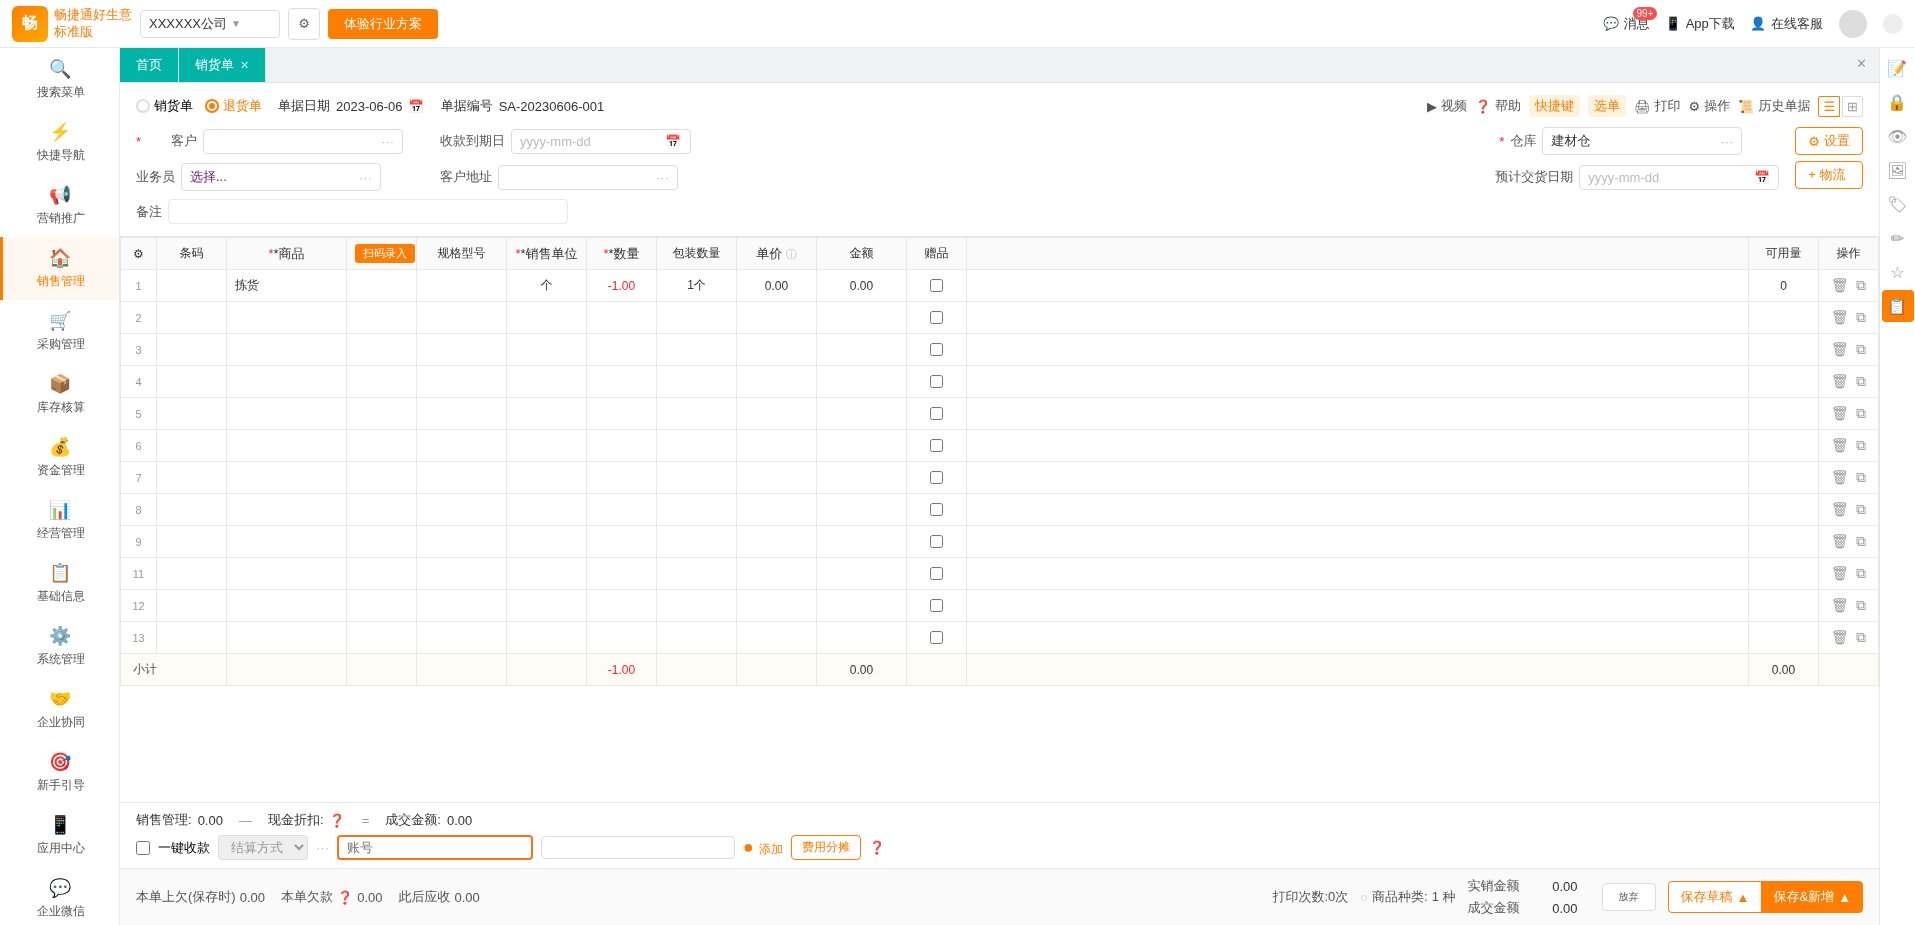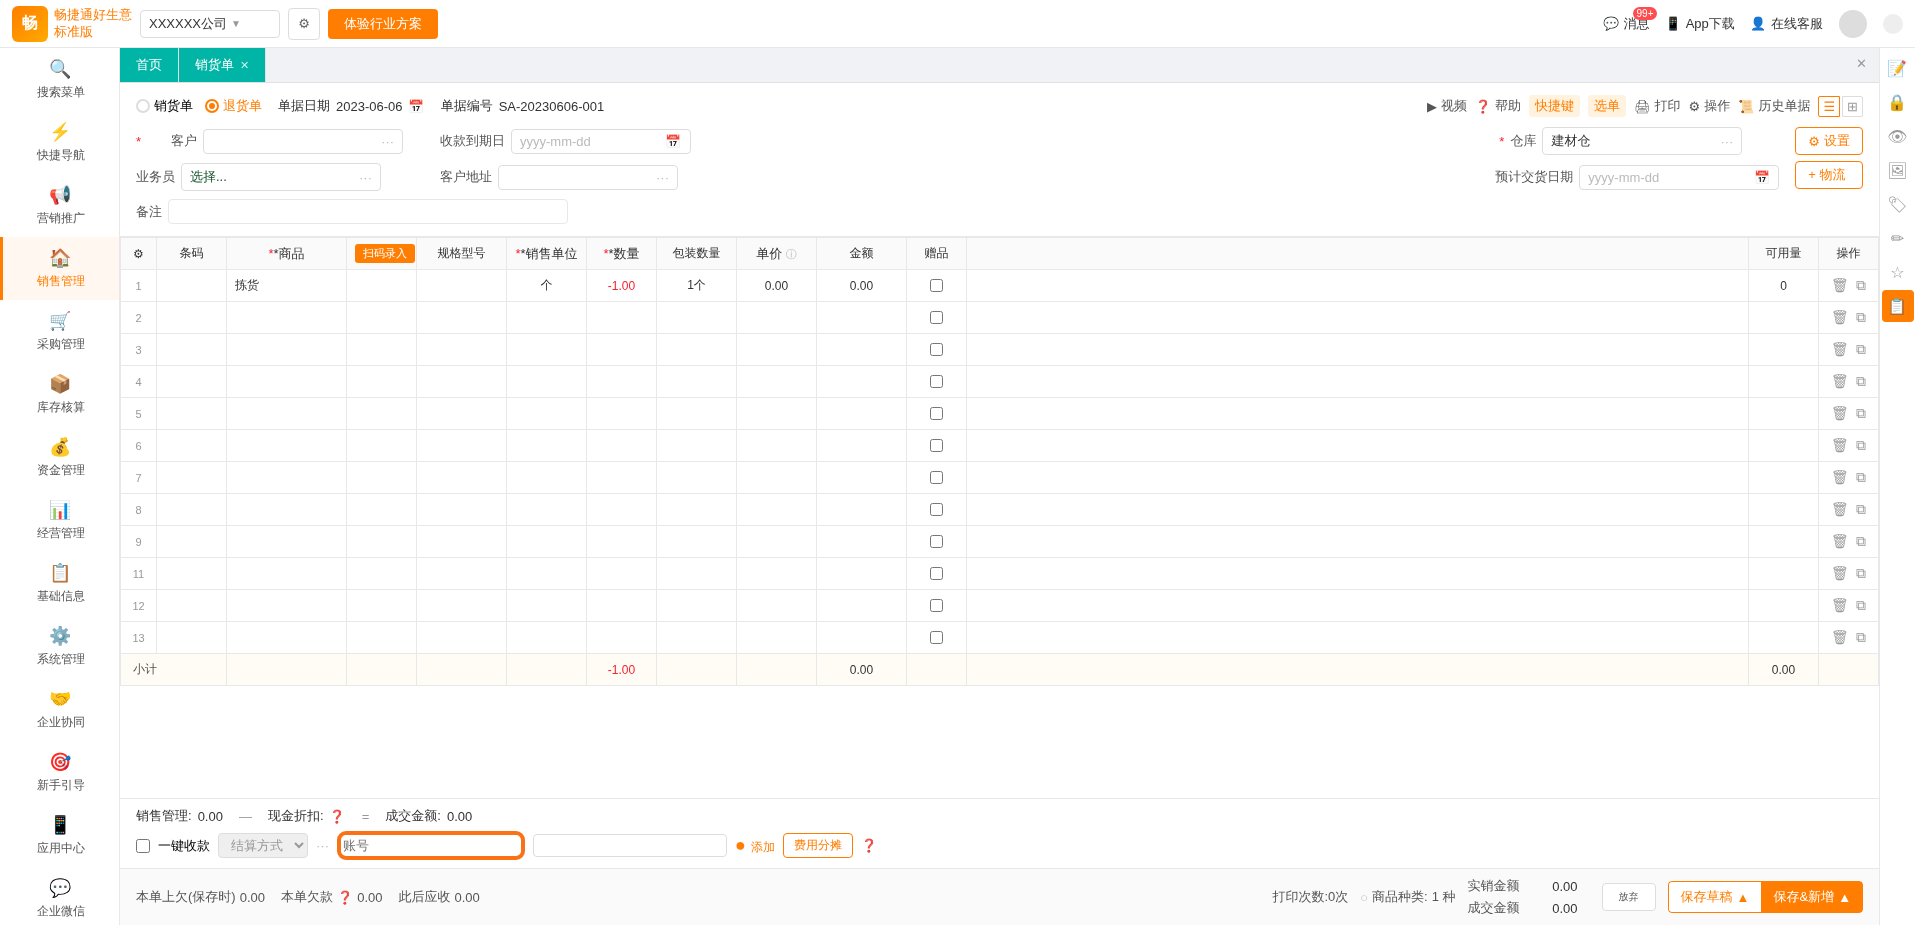--- a/index.html
+++ b/index.html
@@ -85,21 +85,21 @@
     
     .bottom-bar { background: #fff; border-top: 1px solid #e8e8e8; padding: 8px 16px; flex-shrink: 0; }
     .summary-row { display: flex; align-items: center; gap: 16px; margin-bottom: 6px; }
     .summary-item { display: flex; align-items: center; gap: 6px; color: #333; font-size: 13px; }
     .summary-value { color: #333; font-weight: 500; }
     .dash { color: #999; }
     .equals { color: #999; }
     .payment-row { display: flex; align-items: center; gap: 8px; }
     .checkbox-small { width: 14px; height: 14px; border: 1px solid #ddd; border-radius: 2px; cursor: pointer; }
     .pay-select { border: 1px solid #ddd; border-radius: 4px; padding: 3px 8px; color: #999; min-width: 80px; }
-    .account-input { border: 4px solid #f97316; border-radius: 9px; padding: 3px 2px; color: #999; min-width: 80px; }
+    .account-input { border: 2px solid #f97316; border-radius: 4px; padding: 3px 8px; color: #999; min-width: 80px; }
     .amount-input { border: 1px solid #ddd; border-radius: 4px; padding: 3px 8px; color: #999; min-width: 60px; }
     .add-btn { color: #ff7d00; cursor: pointer; font-size: 18px; }
     .expense-btn { border: 1px solid #ff7d00; color: #ff7d00; background: #fff; border-radius: 4px; padding: 3px 10px; cursor: pointer; font-size: 12px; }
     .help-icon { color: #bbb; cursor: pointer; }
 
     
     .footer-bar { background: #fafafa; border-top: 1px solid #e8e8e8; padding: 8px 16px; display: flex; align-items: center; flex-shrink: 0; }
     .footer-left { display: flex; align-items: center; gap: 16px; color: #555; font-size: 12px; }
     .footer-info { display: flex; align-items: center; gap: 4px; }
     .footer-right { margin-left: auto; display: flex; align-items: center; gap: 12px; }
@@ -318,21 +318,21 @@
                 <span style="color:#333;">建材仓</span>
                 <span style="color:#bbb;">···</span>
               </div>
             </div>
           </div>
 
           <div class="field-row" style="margin-bottom:8px; display:flex; gap:24px; align-items:center;">
             <div class="field-item">
               <span style="color:#555;">业务员</span>
               <div class="field-value" style="min-width:200px;">
-                <span style="color:#14532d;">选择...</span>
+                <span style="color:#701a75;">选择...</span>
                 <span style="color:#bbb;">···</span>
               </div>
             </div>
             <div class="field-item">
               <span style="color:#555;">客户地址</span>
               <div class="field-value" style="min-width:180px;">
                 <span></span>
                 <span style="color:#bbb;">···</span>
               </div>
             </div>

